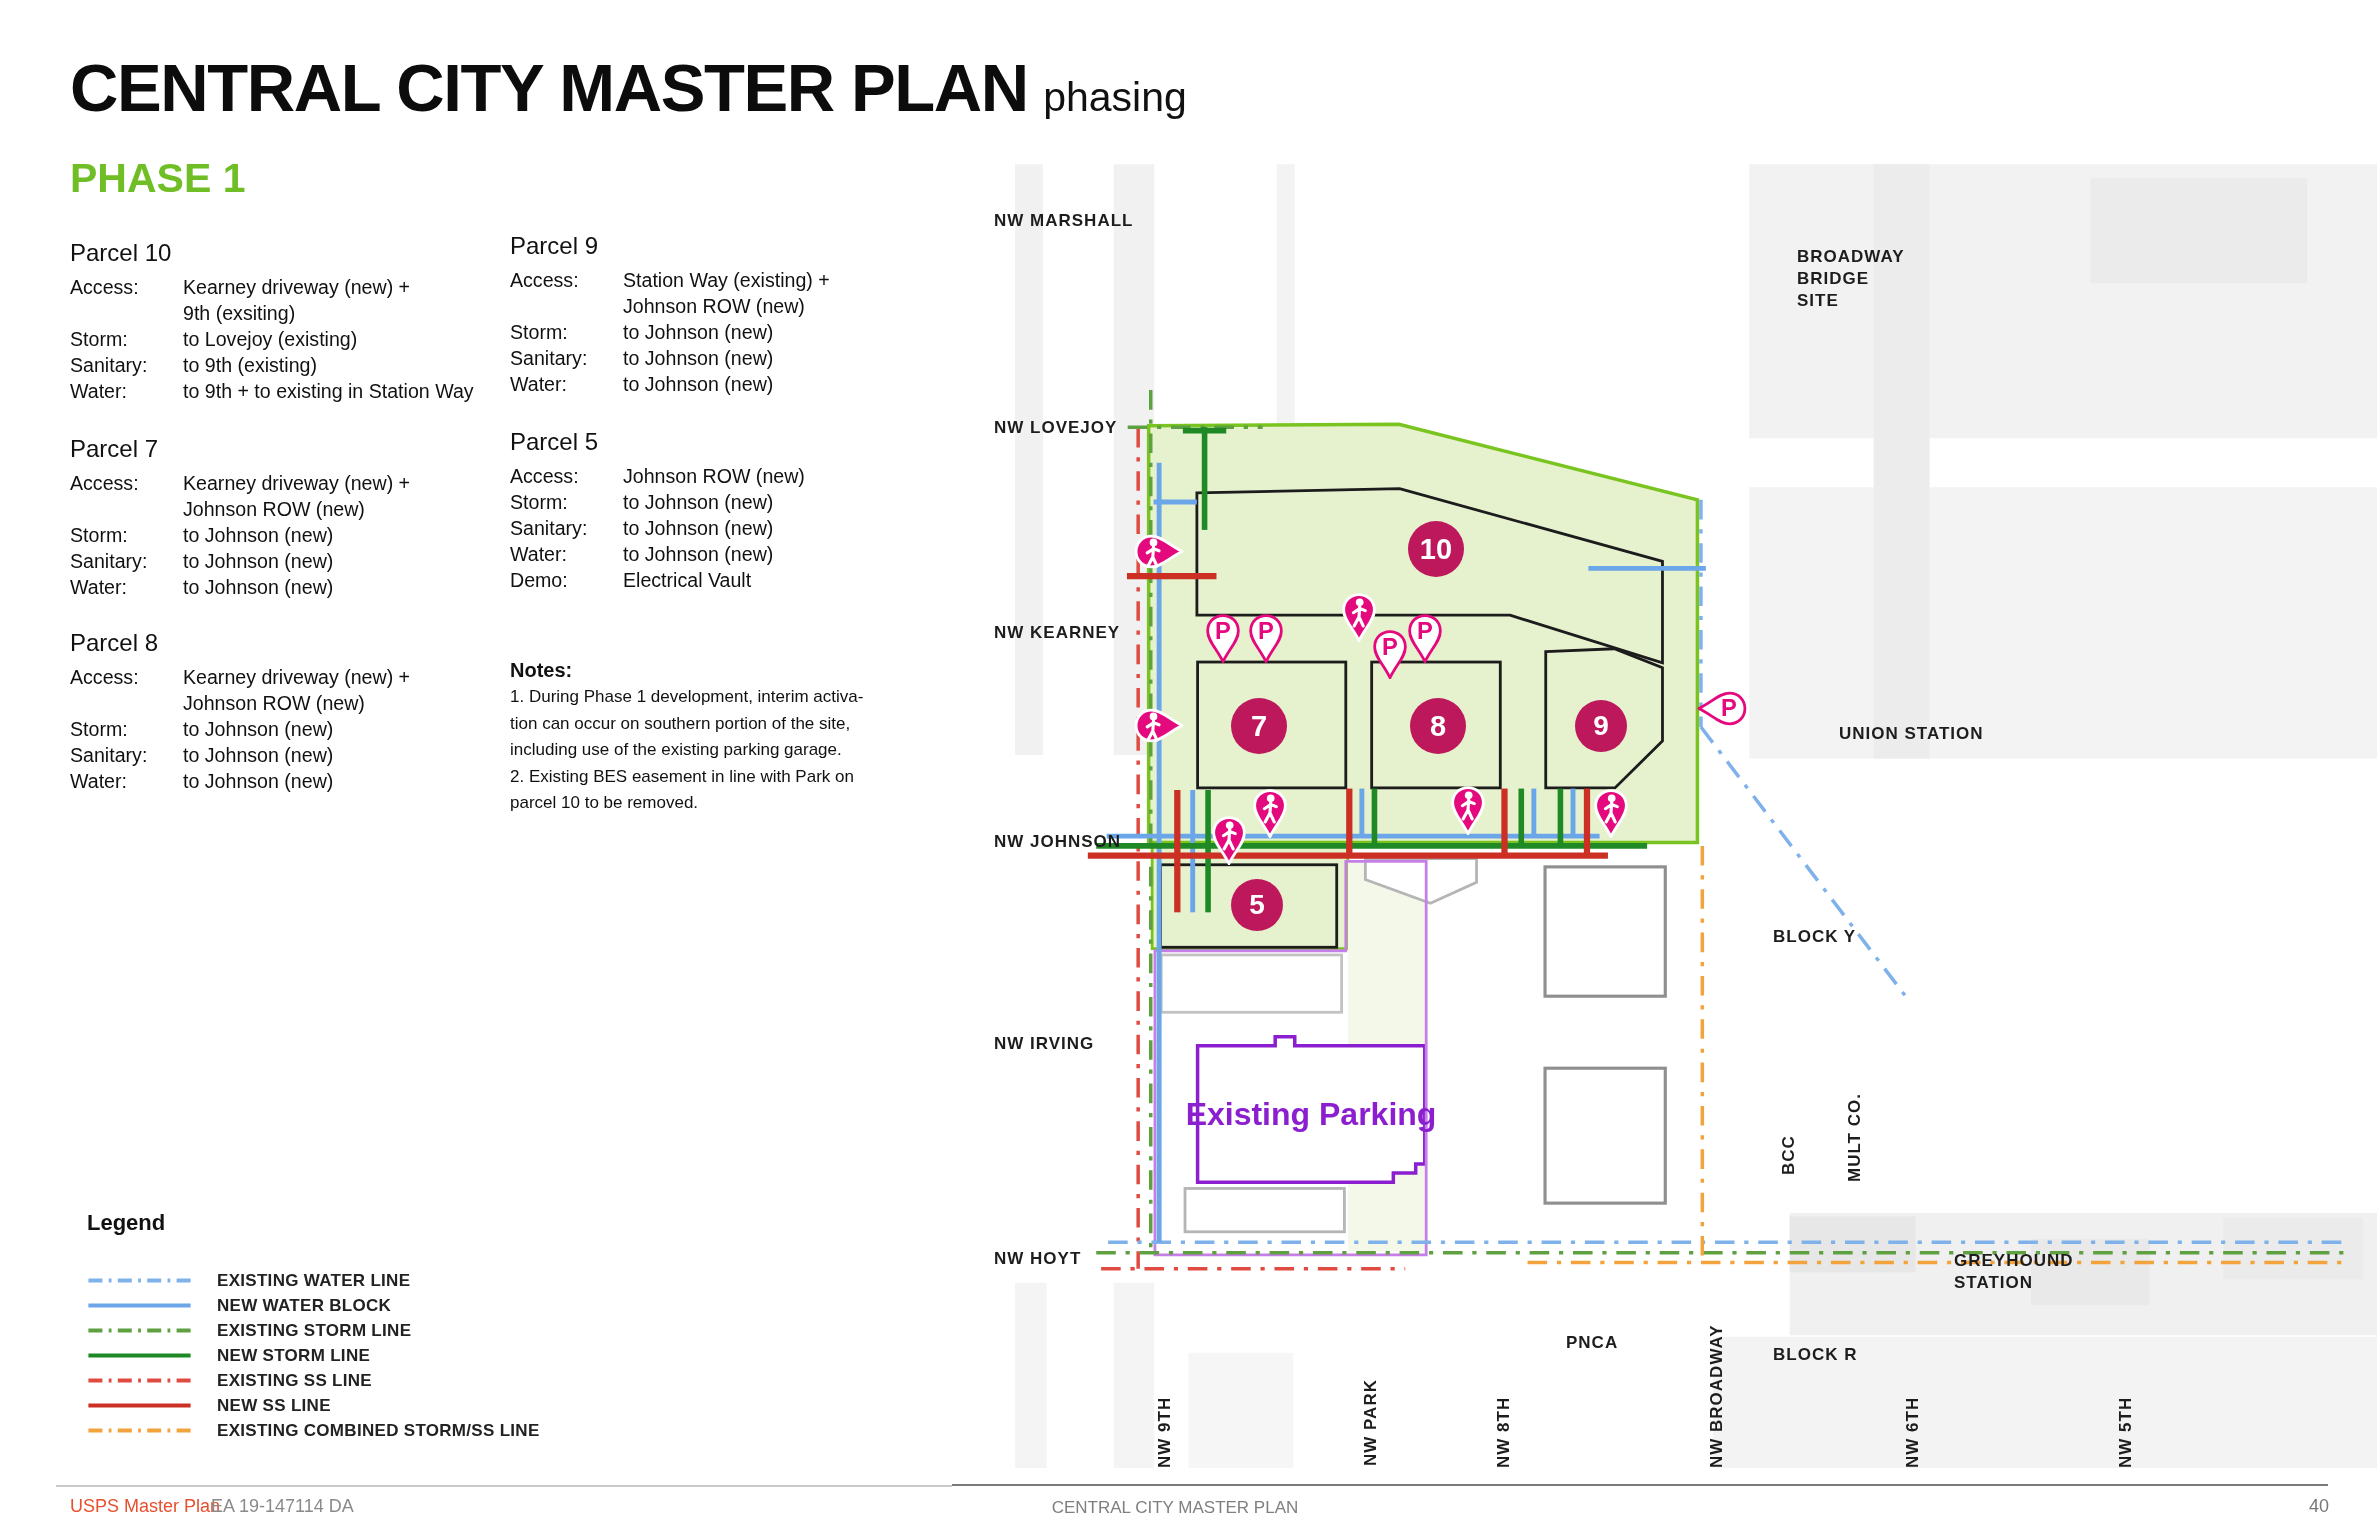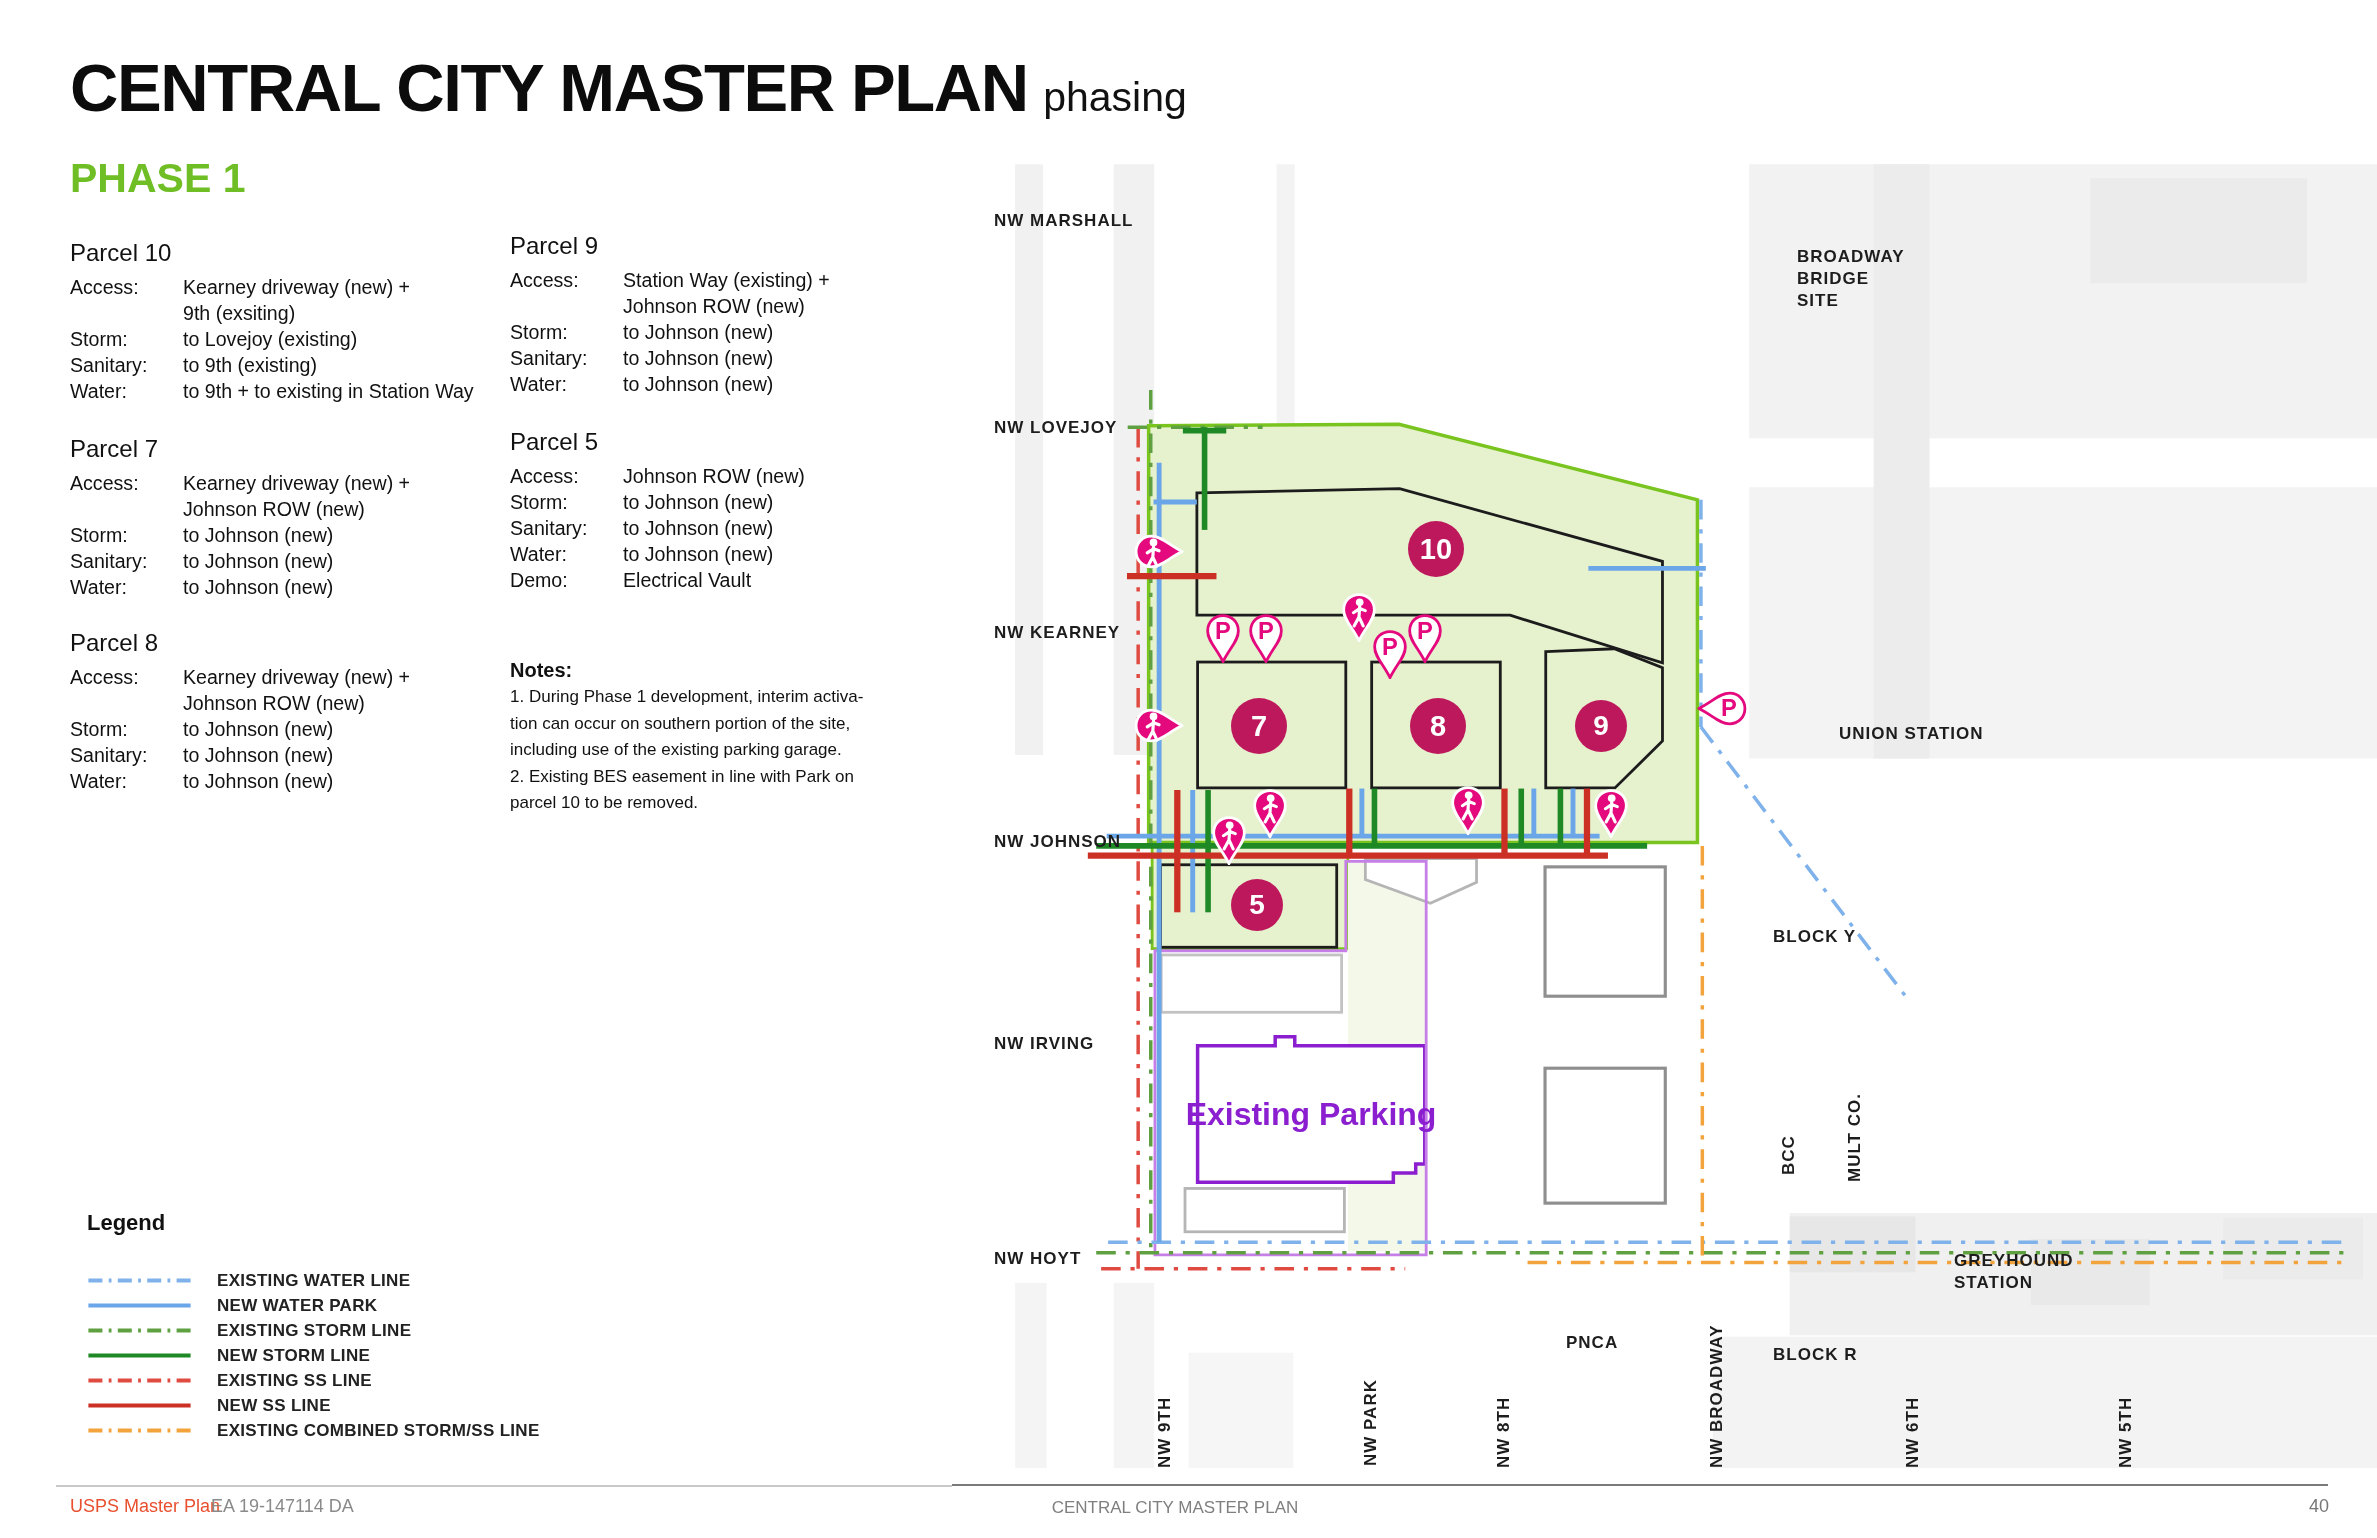--- a/index.html
+++ b/index.html
@@ -166,21 +166,21 @@
   <div class="legend-row">
     <svg class="swatch" width="105" height="7" viewBox="0 0 150 10">
         <line x1="2" y1="5" x2="148" y2="5" stroke="#7FB2EA" stroke-width="6" stroke-dasharray="20 9 4 9"></line>
       </svg>
     <span class="ltxt">EXISTING WATER LINE</span>
     </div>
   <div class="legend-row">
     <svg class="swatch" width="105" height="7" viewBox="0 0 150 10">
         <line x1="2" y1="5" x2="148" y2="5" stroke="#6AA6E8" stroke-width="6"></line>
       </svg>
-    <span class="ltxt">NEW WATER PARK</span>
+    <span class="ltxt">NEW WATER BLOCK</span>
     </div>
   <div class="legend-row">
     <svg class="swatch" width="105" height="7" viewBox="0 0 150 10">
         <line x1="2" y1="5" x2="148" y2="5" stroke="#5FA040" stroke-width="6" stroke-dasharray="20 9 4 9"></line>
       </svg>
     <span class="ltxt">EXISTING STORM LINE</span>
     </div>
   <div class="legend-row">
     <svg class="swatch" width="105" height="7" viewBox="0 0 150 10">
         <line x1="2" y1="5" x2="148" y2="5" stroke="#1F8A25" stroke-width="6"></line>

